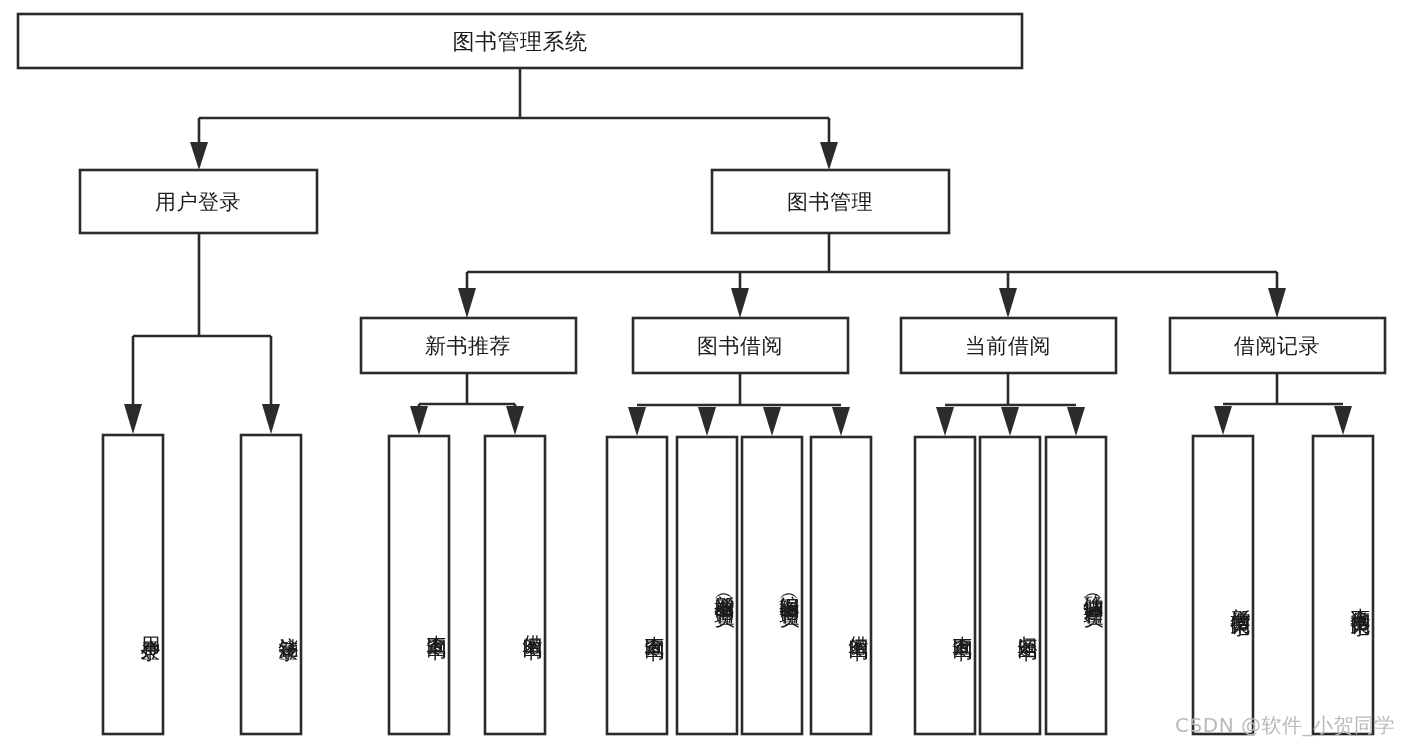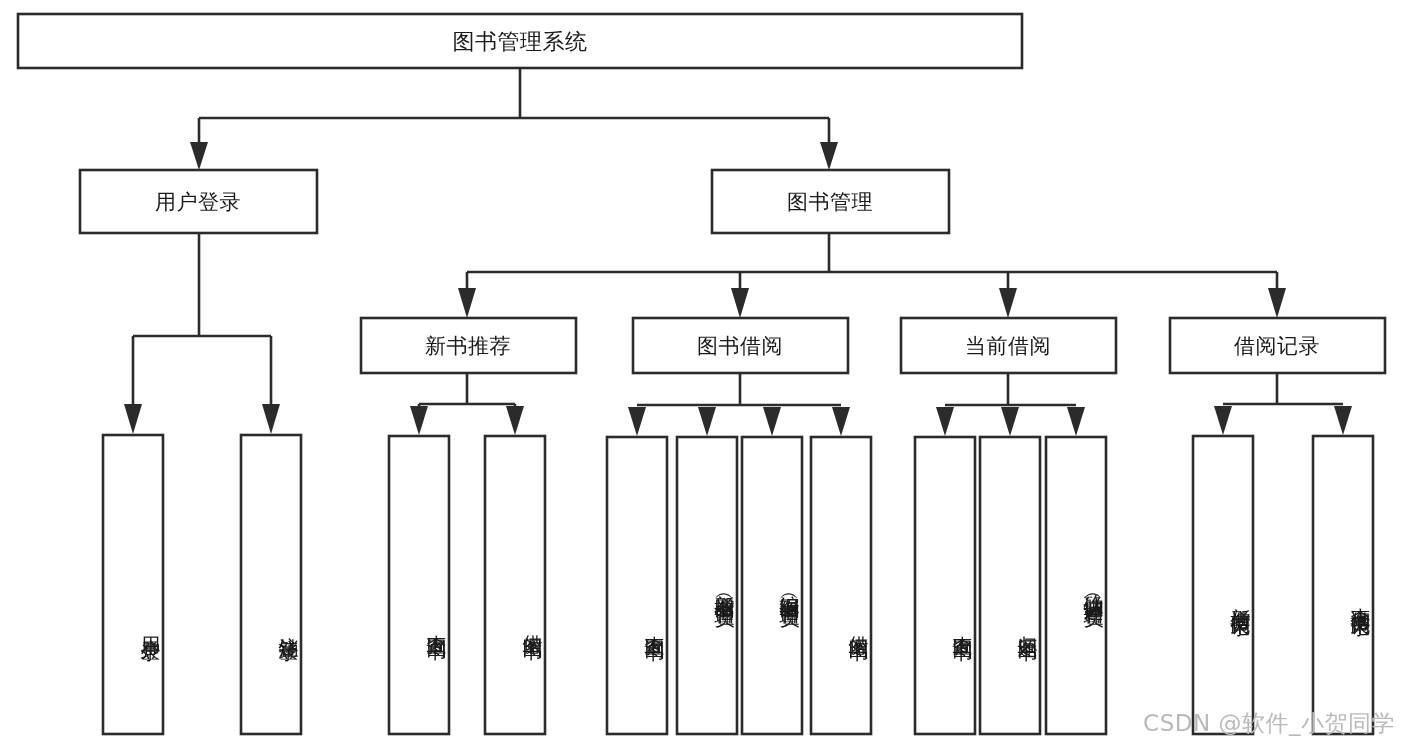--- a/index.html
+++ b/index.html
@@ -67,21 +67,21 @@
     pointer-events: none;
     display: flex;
     align-items: flex-start;
     justify-content: center;
   }
   .watermark {
     position: absolute;
     right: 10px;
     bottom: 4px;
     font-family: "DejaVu Sans", "Liberation Sans", sans-serif;
-    font-size: 23px;
+    font-size: 20px;
     color: #b9b9b9;
     letter-spacing: 0.5px;
     white-space: nowrap;
   }
 </style>
 </head>
 <body>
 
 <div id="diagram-root">
 

